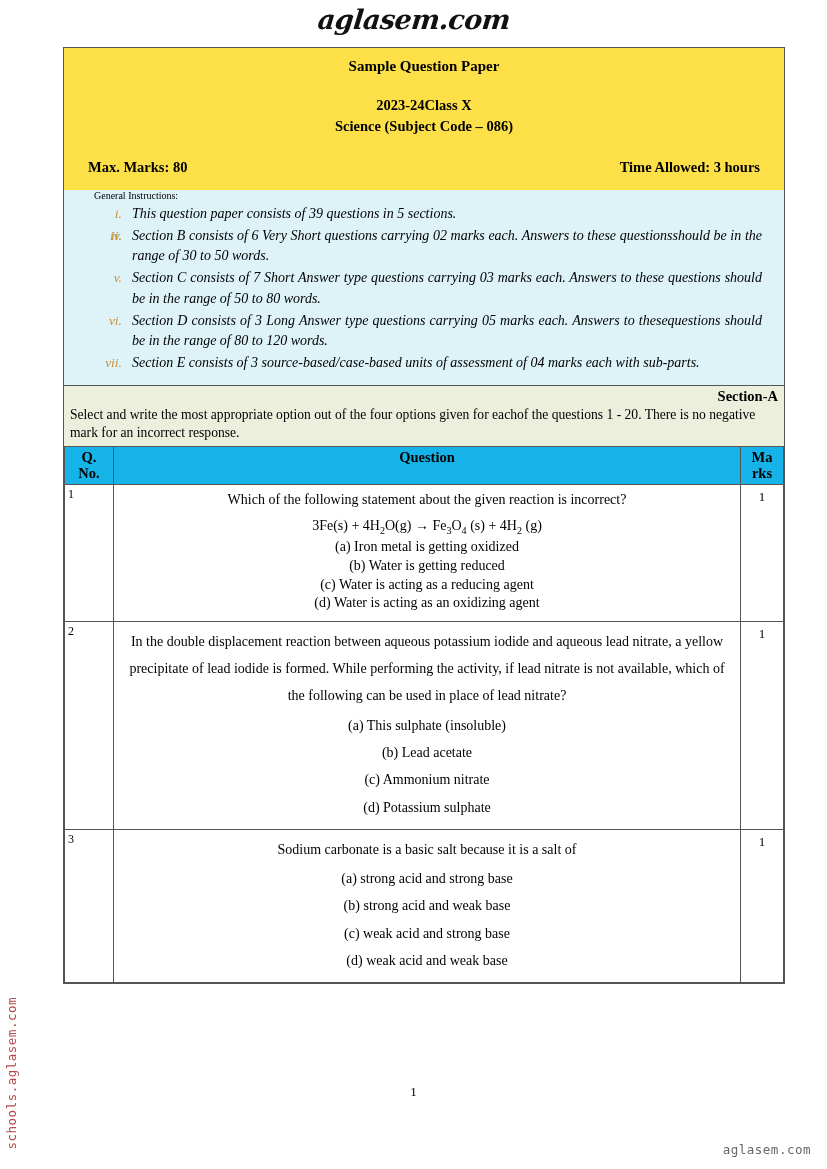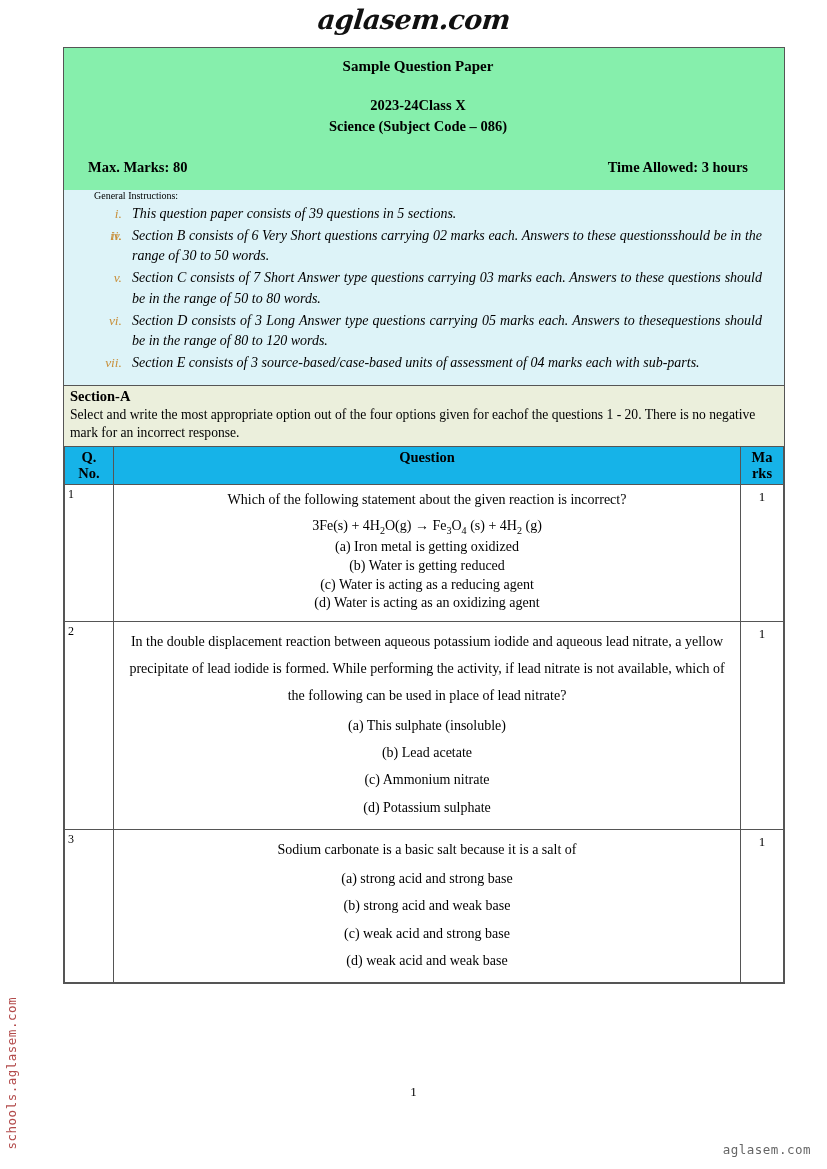--- a/index.html
+++ b/index.html
@@ -78,22 +78,22 @@
     position: absolute;
     left: 63px;
     top: 47px;
     width: 722px;
     border: 1.4px solid #555555;
     box-sizing: border-box;
   }
 
   
   .header-block {
-    background: #86efac;
-    padding: 10px 34px 14px 22px;
+    background: #fde047;
+    padding: 10px 22px 14px 22px;
   }
   .sqp-title {
     text-align: center;
     font-weight: bold;
     font-size: 15px;
     margin-bottom: 20px;
   }
   .paper-line {
     text-align: center;
     font-weight: bold;
@@ -145,21 +145,21 @@
     font-size: 13.5px;
   }
 
   
   .section-band {
     background: #EBEFDC;
     border-top: 1.2px solid #555555;
     padding: 2px 6px 4px 6px;
   }
   .section-title {
-    text-align: left;
+    text-align: right;
     font-weight: bold;
     font-size: 14.5px;
     margin-bottom: 1px;
   }
   .section-desc {
     font-size: 13.6px;
     line-height: 1.34;
   }
 
   

